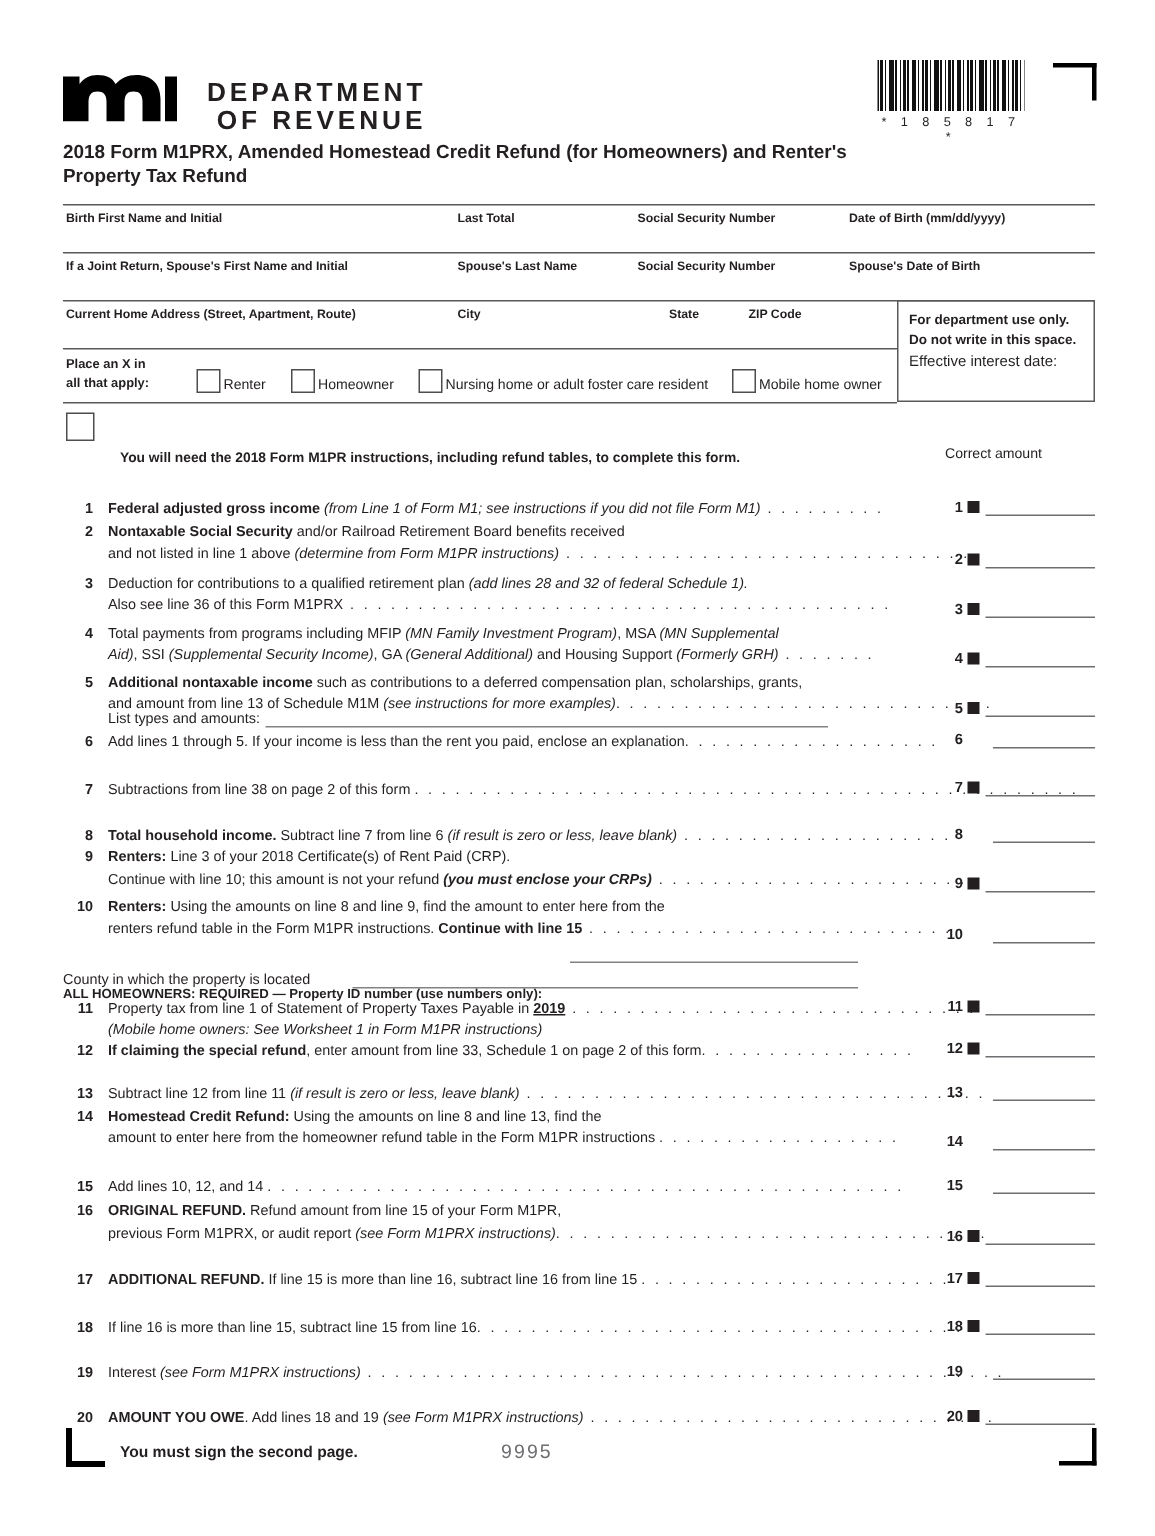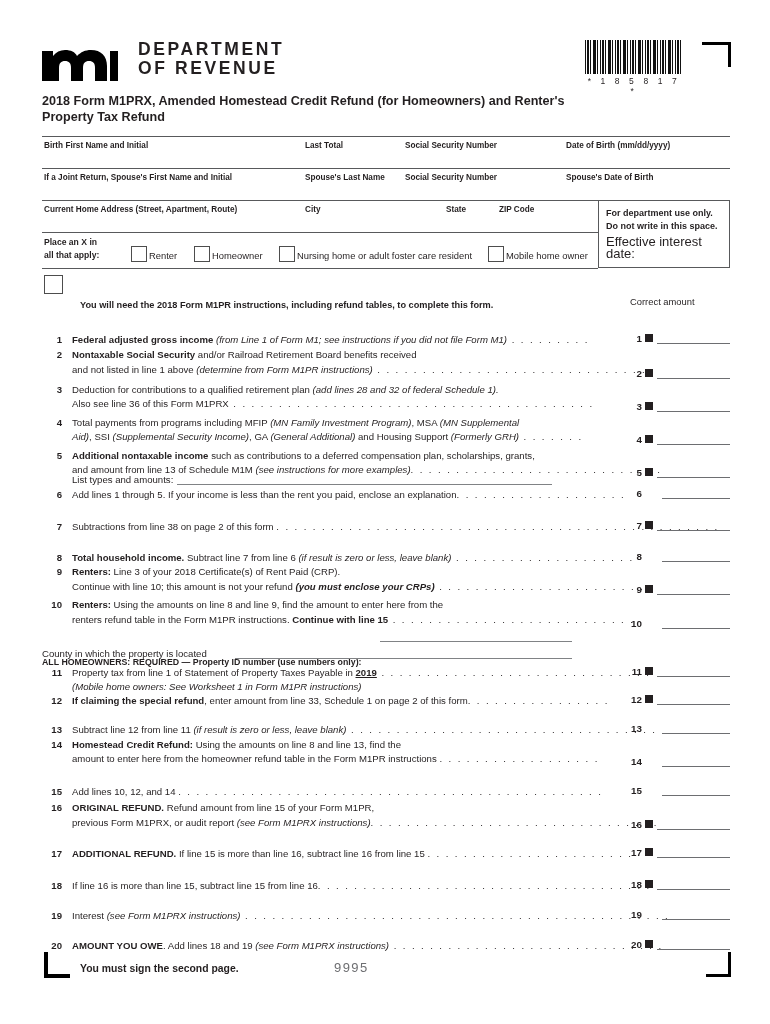--- a/index.html
+++ b/index.html
@@ -33,21 +33,21 @@
     left: 0; top: 40px;
     width: 688px; height: 52px;
   }
   .logo-mn {
     position: absolute;
     left: 0; top: 3px;
     width: 76px; height: 38px;
   }
   .dept-lines {
     position: absolute;
-    left: 96px; top: 0;
+    left: 96px; top: 12px; text-align: right;
   }
   .dept-line {
     font-size: 17.5px;
     font-weight: bold;
     letter-spacing: 2.6px;
     line-height: 19px;
     color: #231f20;
   }
   .barcode {
     position: absolute;
@@ -103,37 +103,37 @@
   .fieldrow { position: absolute; left: 0; width: 688px; }
   .flabel {
     position: absolute;
     font-size: 8.2px;
     font-weight: bold;
     color: #231f20;
     white-space: nowrap;
   }
   .col-a { left: 2px; }
   .col-b { left: 263px; }
-  .col-c { left: 363px; text-align: right; }
+  .col-c { left: 383px; text-align: right; }
   .col-d { left: 524px; }
 
   
   .deptbox {
     position: absolute;
     left: 556px; top: 200px;
     width: 132px; height: 68px;
     border: 1px solid #58595b;
     box-sizing: border-box;
     padding: 6px 7px 0 7px;
   }
   .deptbox .b1 {
     font-size: 9px; font-weight: bold; line-height: 13px; color: #231f20;
   }
   .deptbox .b2 {
-    font-size: 13px; line-height: 12px; margin-top: 3px; color: #231f20;
+    font-size: 10px; line-height: 12px; margin-top: 3px; color: #231f20;
   }
 
   
   .placex {
     position: absolute;
     left: 2px; top: 236px;
     font-size: 8.6px; font-weight: bold; line-height: 13px; color: #231f20;
   }
   .cbox {
     position: absolute;

